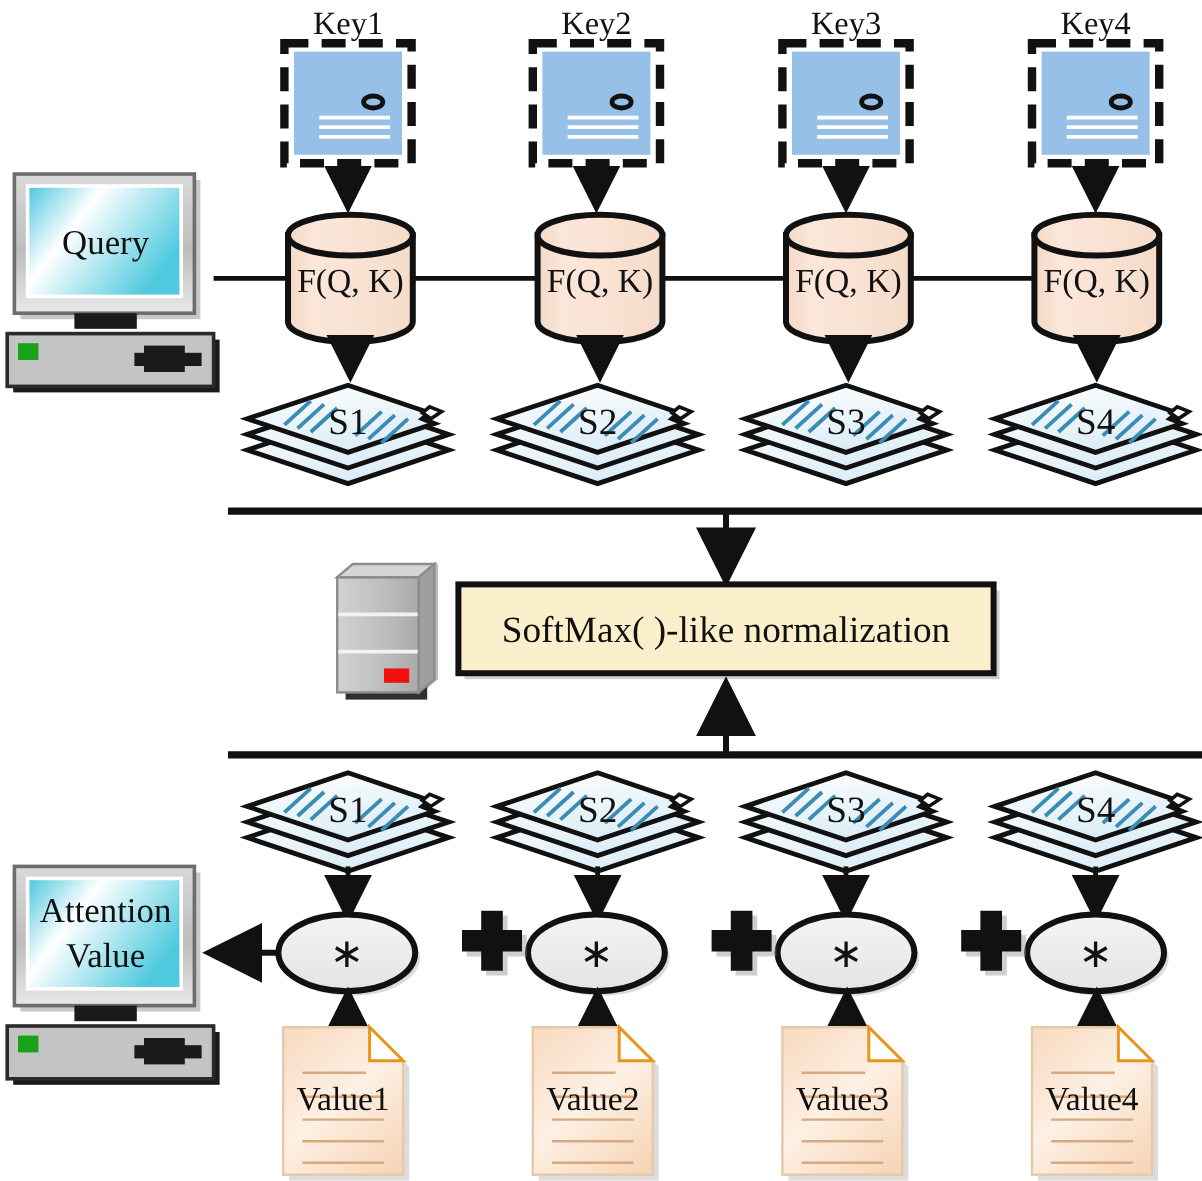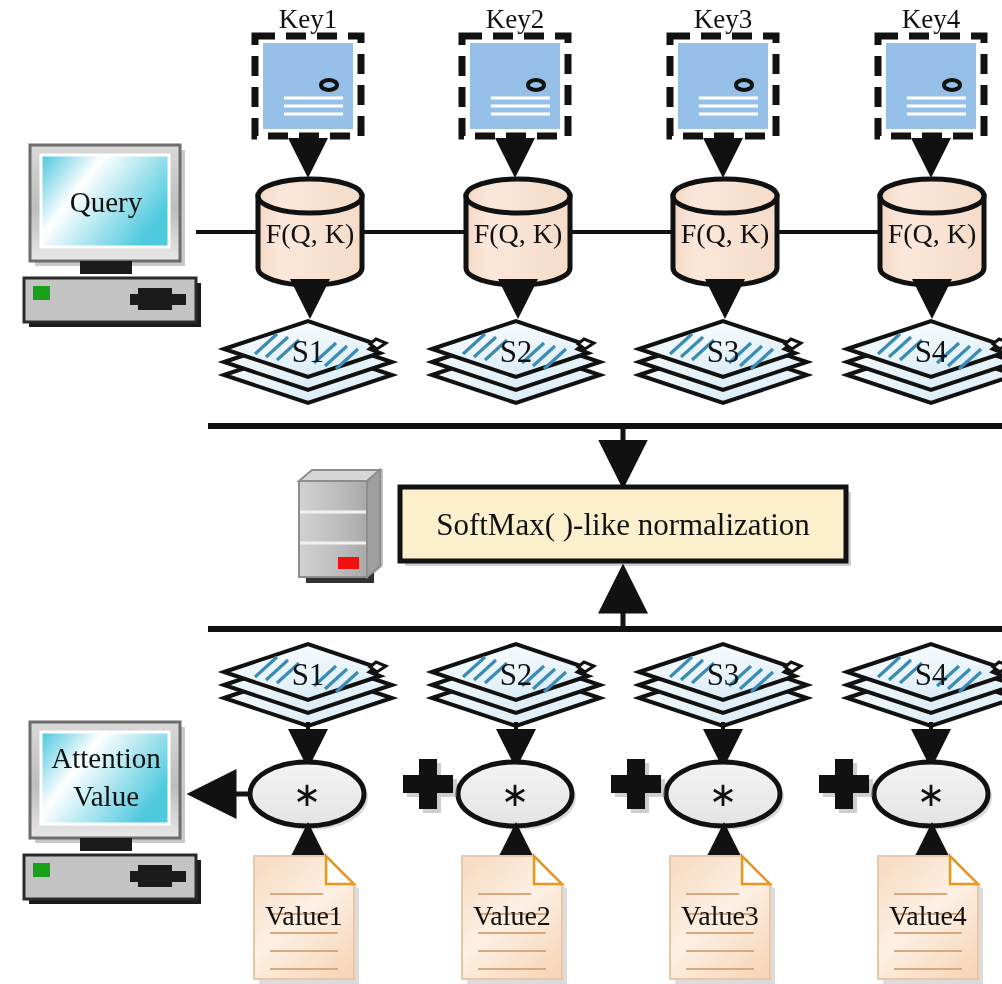--- a/index.html
+++ b/index.html
@@ -1,20 +1,20 @@
 <!DOCTYPE html>
 <html><head>
 <meta charset="utf-8">
 <style>
   html,body{margin:0;padding:0;background:#ffffff;}
   body{
     font-family:"Liberation Serif", serif;
     width:1002px;height:984px;overflow:hidden;
   }
-  #stage{position:relative;width:921px;height:984px;margin-left:18px;}
+  #stage{position:relative;width:921px;height:984px;}
   svg#diagram{position:absolute;left:0;top:0;width:1002px;height:984px;}
   .lbl{font-family:"Liberation Serif", serif;fill:#111111;}
   .keytitle{font-size:27px;text-anchor:middle;}
   .fqk{font-size:28px;text-anchor:middle;}
   .sl{font-size:31px;text-anchor:middle;}
   .vl{font-size:28px;text-anchor:middle;}
   .softmax{font-size:31px;text-anchor:middle;}
   .mon{font-size:29px;text-anchor:middle;}
   .ast{font-size:34px;text-anchor:middle;}
 </style>

